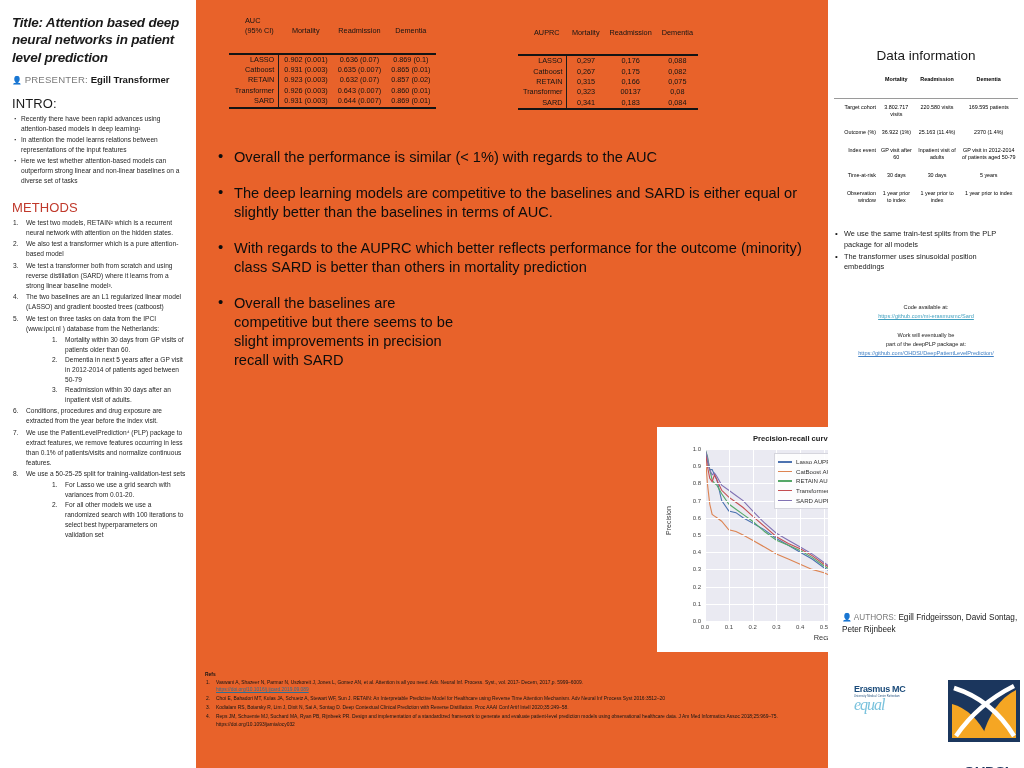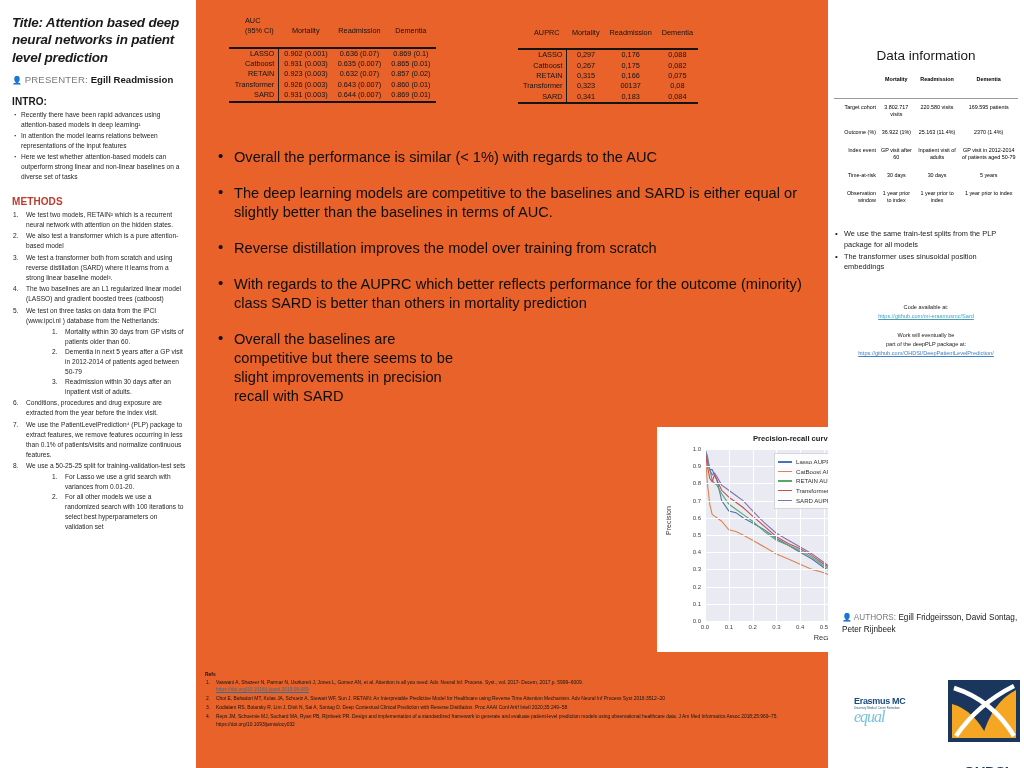--- a/index.html
+++ b/index.html
@@ -18,21 +18,21 @@
     font-size:13.5px; font-weight:bold; font-style:italic;
     line-height:1.28; color:#1a1a1a; letter-spacing:-.2px;
   }
   #presenter-line {
     margin-top:8px; font-size:9.6px; color:#404040; line-height:1.2;
   }
   #presenter-line .label { color:#7a7a7a; letter-spacing:.2px;}
   #presenter-line .who { font-weight:bold; color:#1a1a1a; }
   .person-icon { font-size:8px; color:#8a8a8a; }
   .section-head {
-    margin-top:11px; font-size:10px; font-weight:bold; color:#1a1a1a;
+    margin-top:11px; font-size:13px; font-weight:normal; color:#1a1a1a;
     letter-spacing:.1px;
   }
   .section-head.red { color:#c0392b; margin-top:13px; }
   ul.dash-list { list-style:none; margin-top:3px; }
   ul.dash-list > li {
     position:relative; padding-left:9px; font-size:6.6px; line-height:1.52;
     color:#262626; margin-bottom:1px;
   }
   ul.dash-list > li:before {
     content:"\00b7"; position:absolute; left:2px; top:-1px;
@@ -60,21 +60,21 @@
   #center-panel {
     position:absolute; left:196px; top:0; width:632px; height:768px;
     background:#e8622a;
   }
   
   #tables-row { position:absolute; left:0; top:16px; width:632px; height:118px; }
   table.res {
     border-collapse:collapse; color:#141414;
   }
   table.res th, table.res td { font-size:7.3px; padding:0 5px; line-height:1.42; white-space:nowrap;}
-  table.res thead th { font-weight:normal; text-align:center; vertical-align:bottom; padding-bottom:10px;}
+  table.res thead th { font-weight:normal; text-align:center; vertical-align:bottom; padding-bottom:16px;}
   table.res thead th.corner { text-align:left; padding-left:16px; }
   table.res tbody td.rowname { text-align:right; font-weight:normal; border-right:1.1px solid #1b1b1b; padding-right:4px;}
   table.res tbody td.val { text-align:center; }
   table.res tbody td.b { font-weight:normal; }
   table.res thead { border-bottom:2.2px solid #141414; }
   table.res tbody { border-bottom:2.2px solid #141414;margin-top:12px; }
   #auc-table-wrap { position:absolute; left:33px; top:0; }
   #auprc-table-wrap { position:absolute; left:322px; top:12px; }
 
   
@@ -177,37 +177,37 @@
   #code-block a { color:#3f9fbf; text-decoration:underline; word-break:break-all;}
   #deeplp-block { margin-top:10px; text-align:center; font-size:5.6px; color:#1a1a1a; line-height:1.62;}
   #deeplp-block a { color:#3f7fc4; text-decoration:underline; word-break:break-all;}
   #authors-line {
     position:absolute; left:14px; top:612px; width:180px;
     font-size:8.2px; color:#1a1a1a; line-height:1.35;
   }
   #authors-line .label { color:#7a7a7a; }
   #authors-line .who { font-weight:normal; color:#1a1a1a; }
   #logos { position:absolute; left:4px; top:680px; width:192px; height:84px; }
-  #erasmus-logo { position:absolute; left:22px; top:16px; width:90px; }
+  #erasmus-logo { position:absolute; left:22px; top:4px; width:90px; }
   #erasmus-name { font-size:9px; font-weight:bold; color:#1b4b7a; letter-spacing:-.3px;}
   #erasmus-sub { font-size:2.6px; color:#1b4b7a; letter-spacing:.1px; margin-top:.5px;}
   #erasmus-script { font-size:16px; color:#79c2dd; font-style:italic; font-family:"Liberation Serif", serif; margin-top:-2px; letter-spacing:-1px;}
   #ohdsi-logo { position:absolute; left:116px; top:0px; width:76px; }
   #ohdsi-word { text-align:center; font-size:15px; font-weight:bold; color:#1b365d; letter-spacing:-.5px; margin-top:17px;}
 </style>
 </head>
 <body>
 
 <div id="left-column">
   <div id="poster-title">Title: Attention based deep neural networks in patient level prediction</div>
 
   <div id="presenter-line">
     <span class="person-icon">👤</span>
     <span class="label">PRESENTER:</span>
-    <span class="who">Egill Readmission</span>
+    <span class="who">Egill Transformer</span>
   </div>
 
   <div class="section-head">INTRO:</div>
   <ul class="dash-list">
     <li>Recently there have been rapid advances using attention-based models in deep learning¹</li>
     <li>In attention the model learns relations between representations of the input features</li>
     <li>Here we test whether attention-based models can outperform strong linear and non-linear baselines on a diverse set of tasks</li>
   </ul>
 
   <div class="section-head red">METHODS</div>
@@ -331,21 +331,20 @@
         </tbody>
       </table>
     </div>
   </div>
 
   <ul id="center-bullets" class="big-bullets">
     <li>
       <span>Overall the performance is similar (&lt; 1%) with regards to the AUC</span>
     </li>
     <li>The deep learning models are competitive to the baselines and SARD is either equal or slightly better than the baselines in terms of AUC.</li>
-    <li>Reverse distillation improves the model over training from scratch</li>
     <li>With regards to the AUPRC which better reflects performance for the outcome (minority) class SARD is better than others in mortality prediction</li>
     <li class="with-chart">Overall the baselines are competitive but there seems to be slight improvements in precision recall with SARD</li>
   </ul>
 
   <div id="chart-card">
     <div id="chart-title">Precision-recall curve mortality</div>
     <div id="plot-area">
       <svg id="chart-svg" width="238" height="172" viewBox="0 0 238 172" preserveAspectRatio="none" style="position:absolute;left:0;top:0;">
           <path d="M0.00 0.00 L2.38 12.04 L4.76 20.64 L7.14 20.64 L9.52 25.80 L11.90 30.96 L16.66 51.60 L23.80 61.92 L30.94 63.64 L38.08 68.80 L47.60 73.96 L59.50 80.84 L71.40 89.44 L83.30 96.32 L95.20 103.20 L107.10 110.08 L119.00 118.68 L130.90 125.56 L142.80 132.44 L154.70 137.60 L166.60 142.76 L178.50 147.92 L190.40 153.08 L202.30 156.52 L214.20 161.68 L226.10 165.12 L238.00 170.28" fill="none" stroke="#4c72b0" stroke-width="1.1"></path>
           <path d="M0.00 0.00 L2.38 34.40 L4.76 55.04 L7.14 65.36 L9.52 67.08 L11.90 68.80 L16.66 72.24 L23.80 80.84 L30.94 82.56 L38.08 86.00 L47.60 91.16 L59.50 98.04 L71.40 104.92 L83.30 110.08 L95.20 115.24 L107.10 120.40 L119.00 123.84 L130.90 129.00 L142.80 134.16 L154.70 139.32 L166.60 144.48 L178.50 149.64 L190.40 153.08 L202.30 158.24 L214.20 161.68 L226.10 165.12 L238.00 170.28" fill="none" stroke="#dd8452" stroke-width="1.1"></path>

